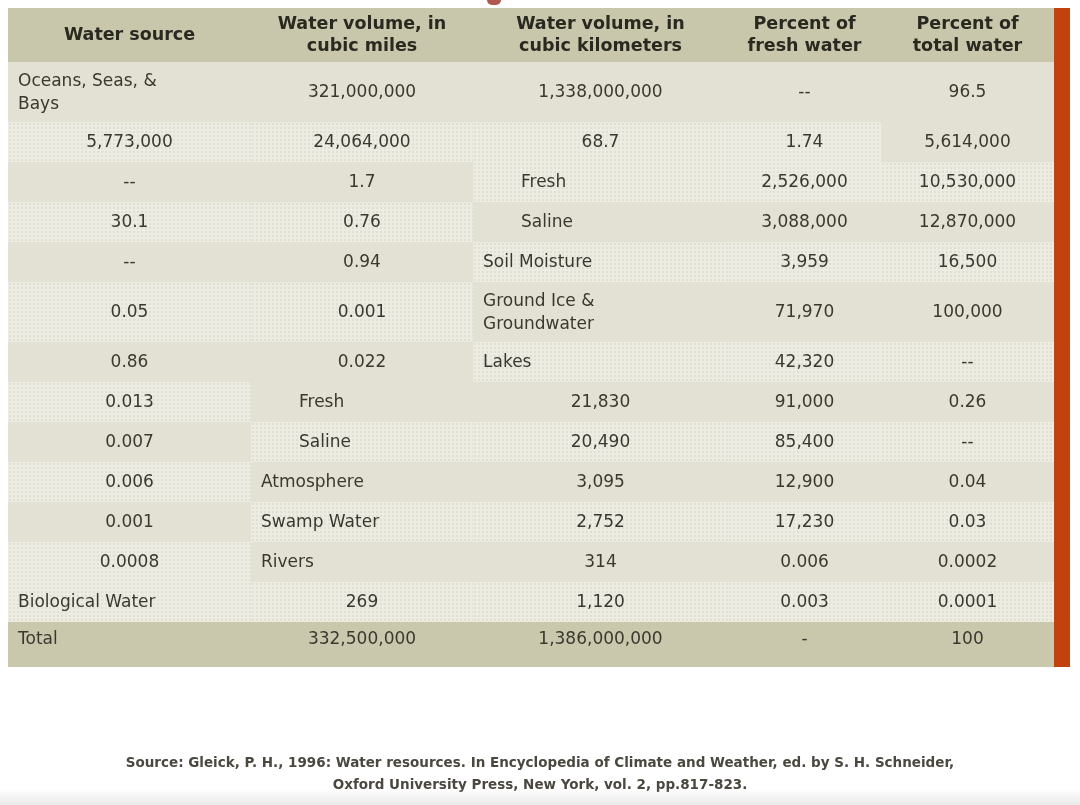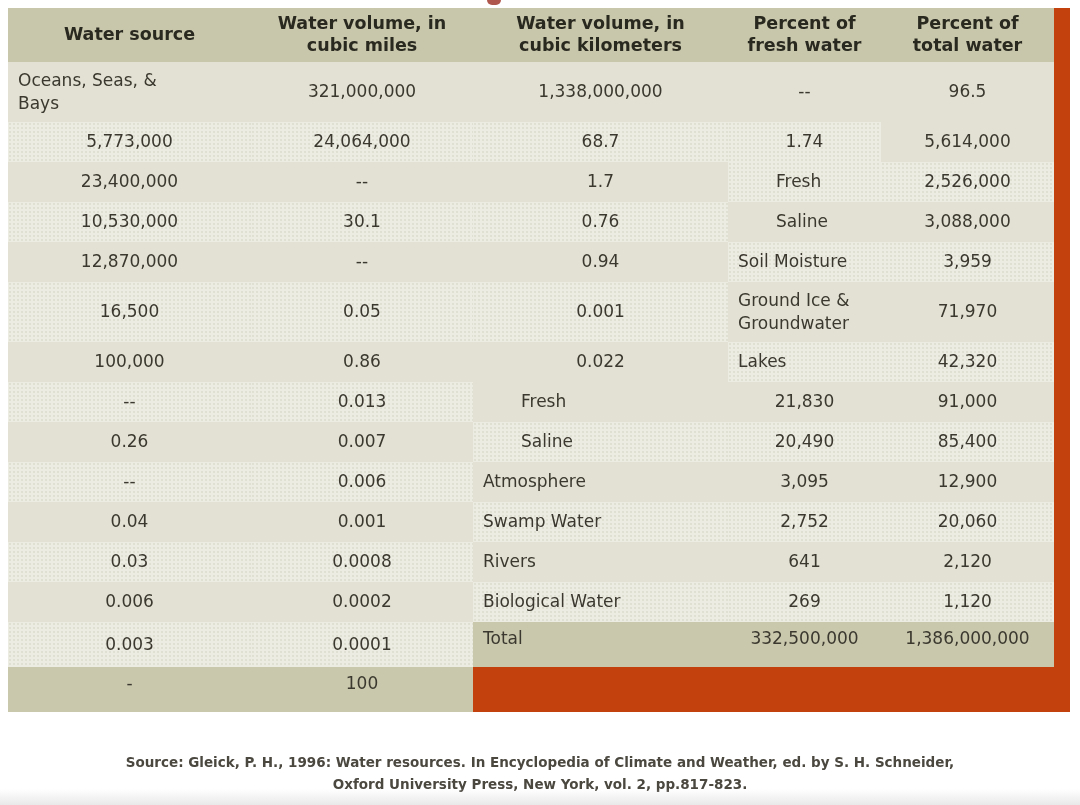--- a/index.html
+++ b/index.html
@@ -114,21 +114,20 @@
       </div>
       <div class="td num dark">321,000,000</div>
       <div class="td num dark">1,338,000,000</div>
       <div class="td num dark">--</div>
       <div class="td num dark">96.5</div>
       <div class="td num light">5,773,000</div>
       <div class="td num light">24,064,000</div>
       <div class="td num light">68.7</div>
       <div class="td num light">1.74</div>
       <div class="td num dark">5,614,000</div>
-      <div class="td num dark">23,400,000</div>
       <div class="td num dark">--</div>
       <div class="td num dark">1.7</div>
       <div class="td label light indent">
         <span>Fresh</span>
       </div>
       <div class="td num light">2,526,000</div>
       <div class="td num light">10,530,000</div>
       <div class="td num light">30.1</div>
       <div class="td num light">0.76</div>
       <div class="td label dark indent">
@@ -177,28 +176,27 @@
         <span>Atmosphere</span>
       </div>
       <div class="td num dark">3,095</div>
       <div class="td num dark">12,900</div>
       <div class="td num dark">0.04</div>
       <div class="td num dark">0.001</div>
       <div class="td label light">
         <span>Swamp Water</span>
       </div>
       <div class="td num light">2,752</div>
-      <div class="td num light">20,060</div>
+      <div class="td num light">17,230</div>
       <div class="td num light">0.03</div>
       <div class="td num light">0.0008</div>
       <div class="td label dark">
         <span>Rivers</span>
       </div>
-      <div class="td num dark">641</div>
-      <div class="td num dark">2,120</div>
+      <div class="td num dark">314</div>
       <div class="td num dark">0.006</div>
       <div class="td num dark">0.0002</div>
       <div class="td label light">
         <span>Biological Water</span>
       </div>
       <div class="td num light">269</div>
       <div class="td num light">1,120</div>
       <div class="td num light">0.003</div>
       <div class="td num light">0.0001</div>
       <div class="td label totalrow">Total</div>

